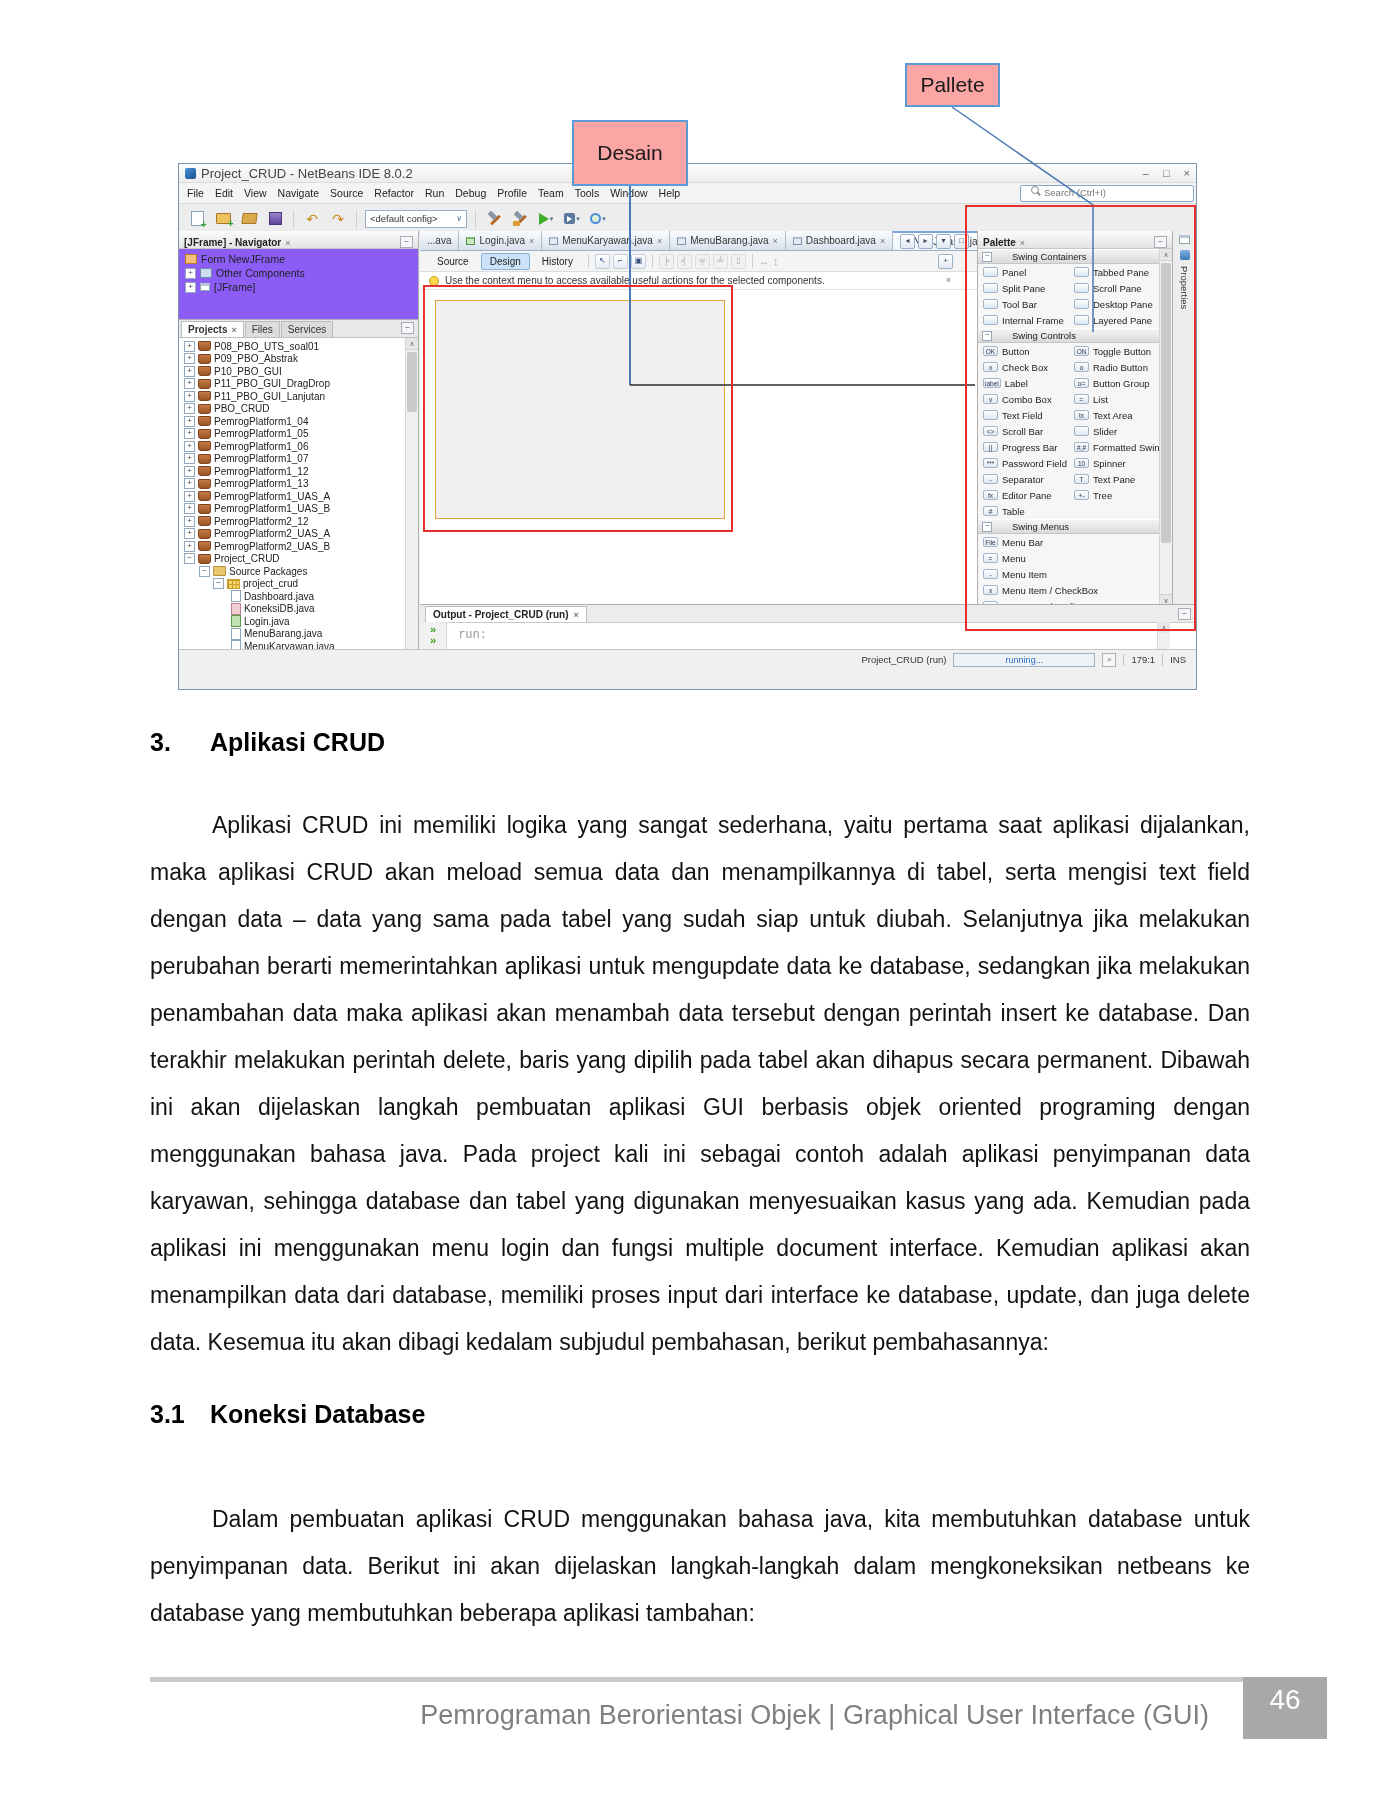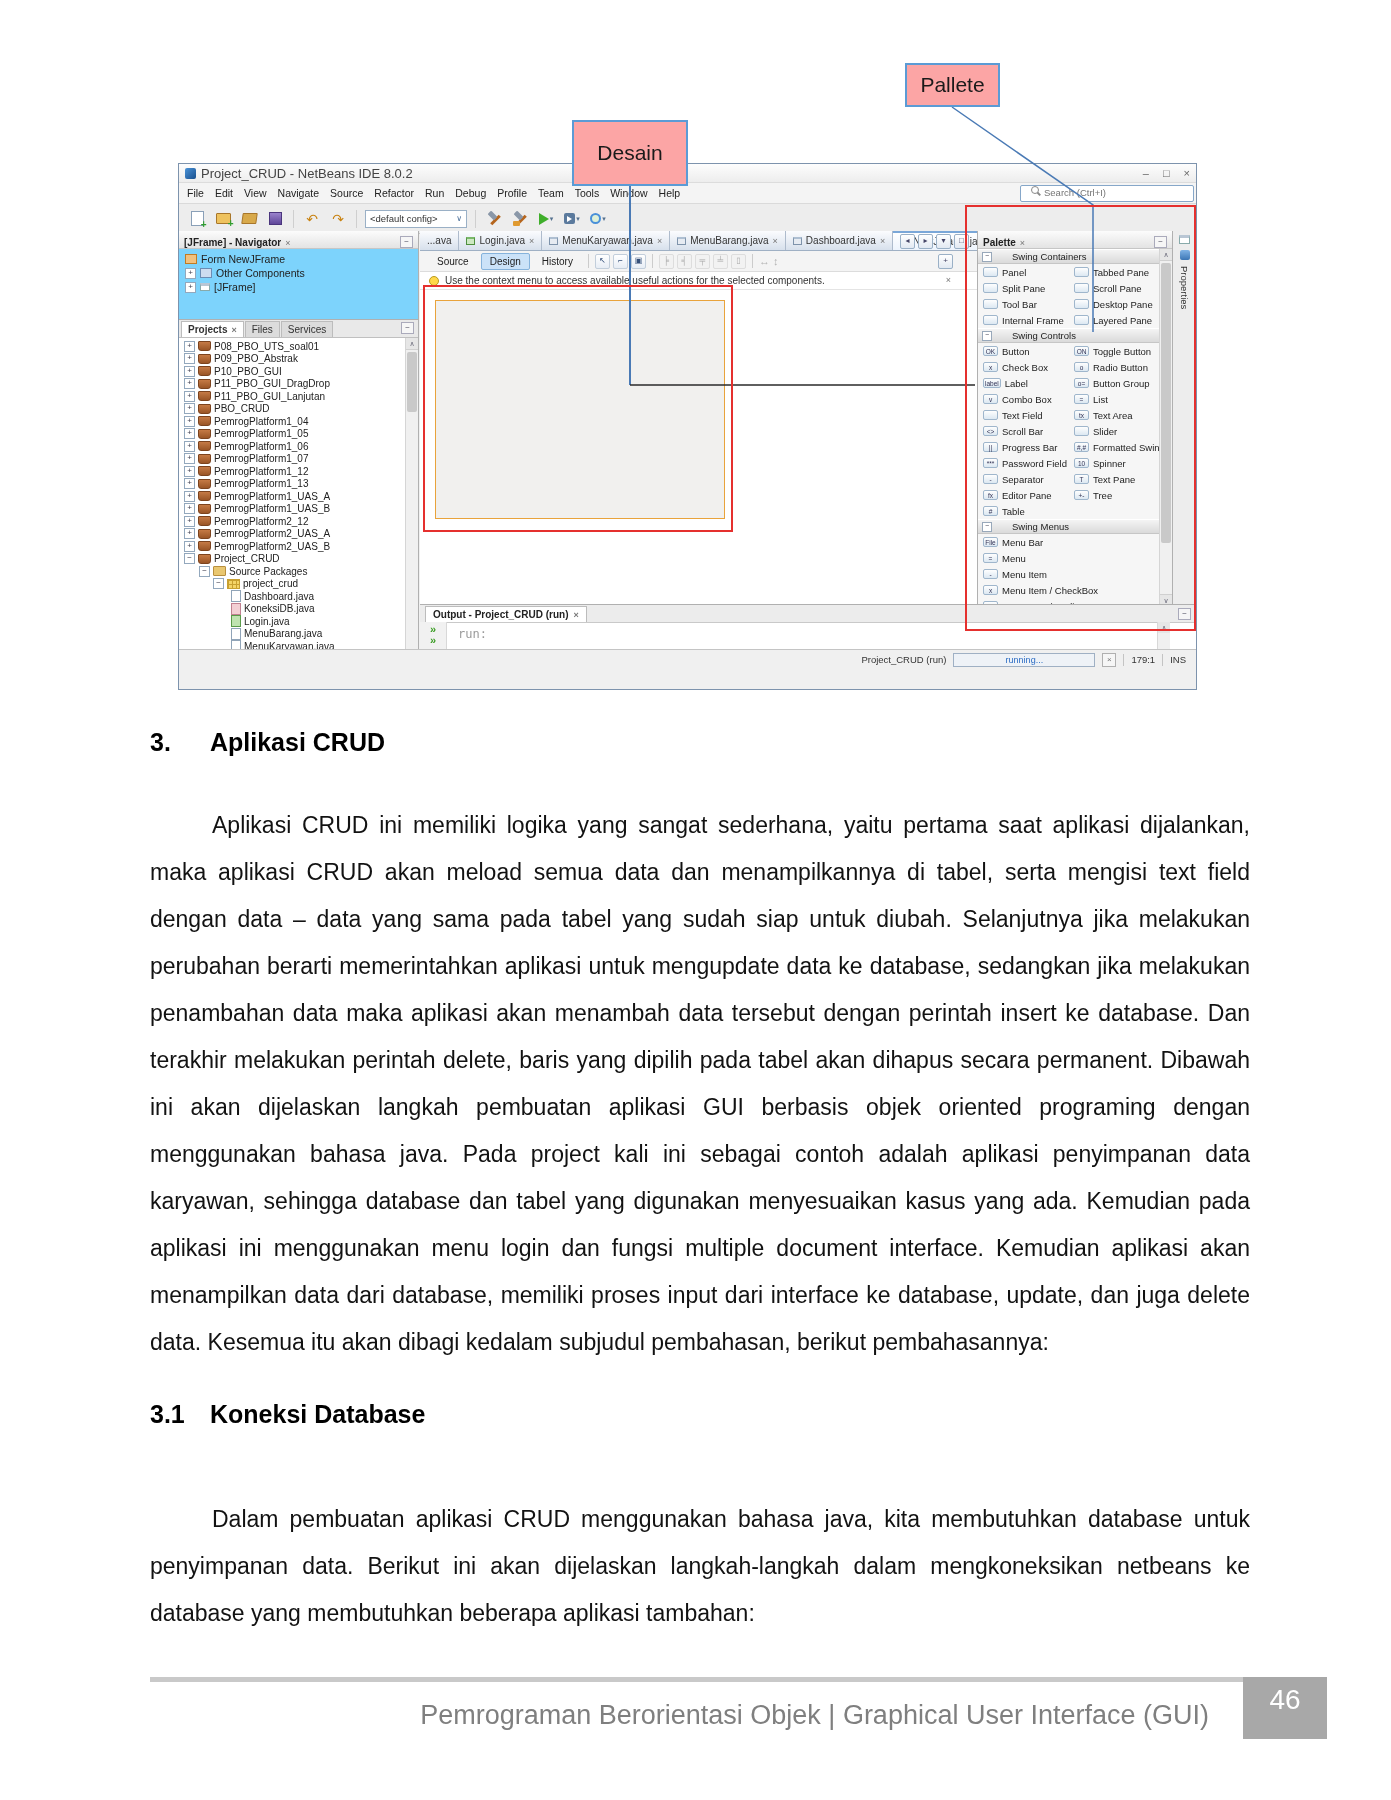--- a/index.html
+++ b/index.html
@@ -40,21 +40,21 @@
 
   .mainarea{position:absolute;left:0;right:0;top:67px;bottom:20px}
   
   .leftcol{position:absolute;left:0;top:0;bottom:0;width:240px;border-right:1px solid #b0b0b0;display:flex;flex-direction:column;background:#fff;box-sizing:border-box}
   .panel-head{height:17px;background:linear-gradient(#fcfcfc,#e3e3e3);border-bottom:1px solid #c6c6c6;display:flex;align-items:flex-end;gap:4px;padding:0 5px;font-size:10px;color:#222}
   .panel-head b{font-weight:bold}
   .mini{margin-left:auto;width:11px;height:10px;border:1px solid #aab;background:#f6f6f6;font-size:8px;line-height:9px;text-align:center;color:#556}
   .x::before{content:"×"}
   .x{color:#777;font-size:9px}
   .navigator{height:88px;border-bottom:1px solid #b0b0b0;display:flex;flex-direction:column}
-  .navtree{flex:1;background:#7dd3fc;padding-top:3px}
+  .navtree{flex:1;background:#8b5cf6;padding-top:3px}
   .trow{height:14px;display:flex;align-items:center;gap:4px;padding-left:6px;font-size:10.5px;color:#222}
   .exp{width:9px;height:9px;border:1px solid #93a8bd;background:#fff;font-size:8px;line-height:7px;text-align:center;color:#445;flex:none}
   .exp.plus::before{content:"+"}
   .exp.minus::before{content:"−"}
   .fi-orange{width:10px;height:8px;background:#f2c17e;border:1px solid #c07b24;flex:none}
   .ic-comp{width:10px;height:8px;background:#cddcf0;border:1px solid #6b8cb4;flex:none}
   .ic-frame{width:10px;height:8px;background:#fff;border:1px solid #8aa;border-top:3px solid #b9c6d4;flex:none;box-sizing:border-box}
   .projects{flex:1;display:flex;flex-direction:column;min-height:0}
   .ptabs{height:17px;display:flex;align-items:flex-end;background:#e9e9e9;border-bottom:1px solid #c0c0c0;padding-left:2px;gap:1px}
   .ptab{height:15px;display:flex;align-items:center;gap:4px;padding:0 6px;font-size:10px;background:#dcdcdc;border:1px solid #bcbcbc;border-bottom:none;color:#333}

